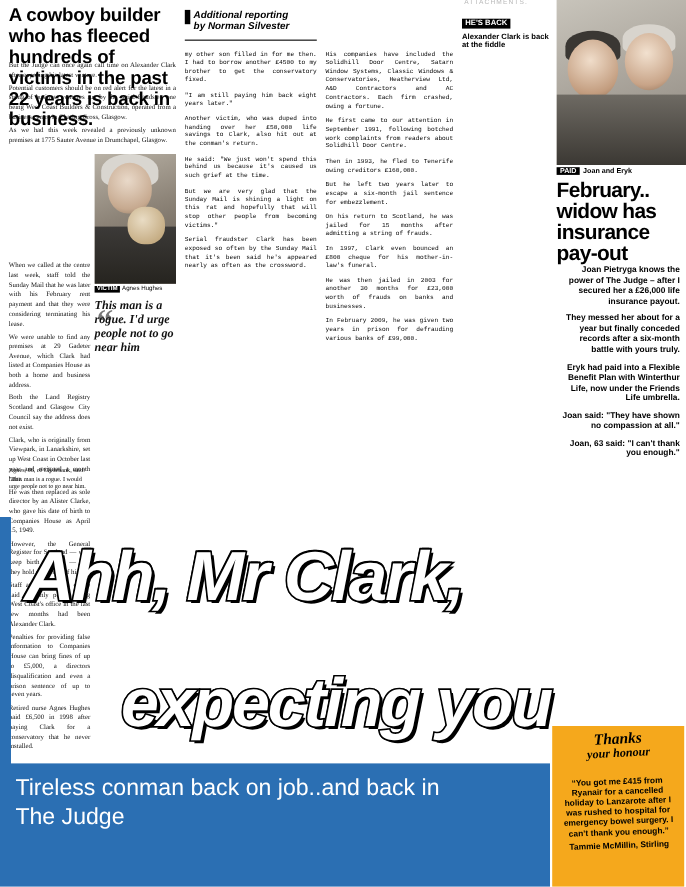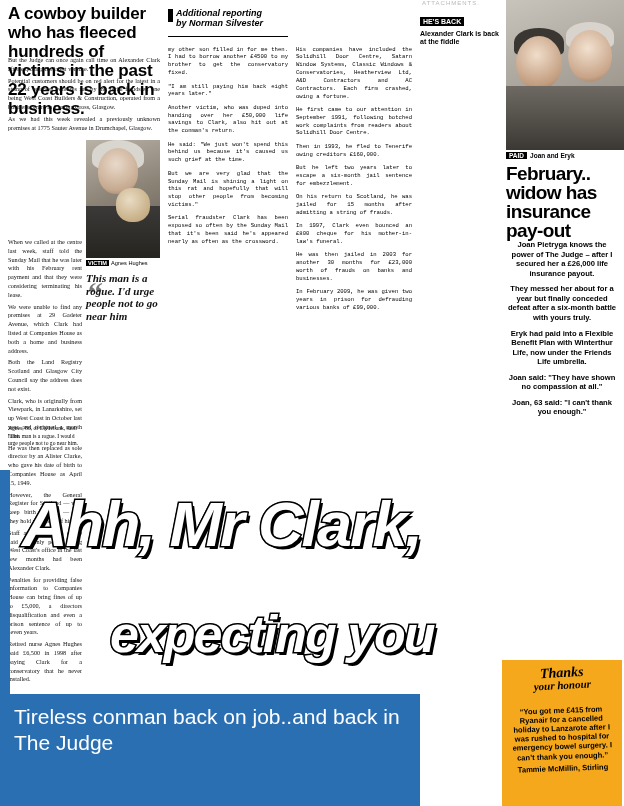--- a/index.html
+++ b/index.html
@@ -277,21 +277,21 @@
   }
   .right-body {
     position: absolute;
     left: 506px;
     top: 240px;
     width: 112px;
     font-family: "Liberation Sans", sans-serif;
     font-weight: bold;
     font-size: 7.6px;
     line-height: 1.26;
-    text-align: center;
+    text-align: right;
   }
   .right-body p { margin: 0 0 6px 0; }
 
   .thanks-box {
     position: absolute;
     left: 502px;
     top: 660px;
     width: 120px;
     height: 146px;
     background: #f5a81c;
@@ -341,28 +341,28 @@
     white-space: nowrap;
     position: absolute;
     text-shadow:
       3px 3px 0 #000,
       -1px -1px 0 #000,
       1px -1px 0 #000,
       -1px 1px 0 #000;
   }
   .bigline.l1 { top: 0px;  left: 22px;   font-size: 63px; }
   .bigline.l2 { top: 58px; left: 16px;  font-size: 63px; }
-  .bigline.l3 { top: 116px;left: 110px; font-size: 52px; }
+  .bigline.l3 { top: 116px;left: 110px; font-size: 62px; }
 
   
   .bluebar {
     position: absolute;
     left: 0;
     top: 694px;
-    width: 420px;
+    width: 500px;
     height: 112px;
     background: #2b6fb3;
   }
   .bluebar-inner {
     position: absolute;
     left: 14px;
     top: 10px;
     width: 420px;
     color: #fff;
     font-family: "Liberation Sans", sans-serif;
@@ -479,21 +479,21 @@
     <div class="torso"></div>
   </div>
   <div class="paid-tag">
     <span class="lbl">PAID</span><span>Joan and Eryk</span>
   </div>
 
   <div class="right-head">February.. widow has insurance pay-out</div>
 
   <div class="right-body">
     <p>Joan Pietryga knows the power of The Judge – after I secured her a £26,000 life insurance payout.</p>
-    <p>They messed her about for a year but finally conceded defeat after a six-month battle with yours truly.</p>
+    <p>They messed her about for a year but finally conceded records after a six-month battle with yours truly.</p>
     <p>Eryk had paid into a Flexible Benefit Plan with Winterthur Life, now under the Friends Life umbrella.</p>
     <p>Joan said: "They have shown no compassion at all."</p>
     <p>Joan, 63 said: "I can't thank you enough."</p>
   </div>
 
   <div class="thanks-box">
     <div class="thanks-title">
       <div>Thanks</div>
       <div style="font-size:11px">your honour</div>
     </div>

